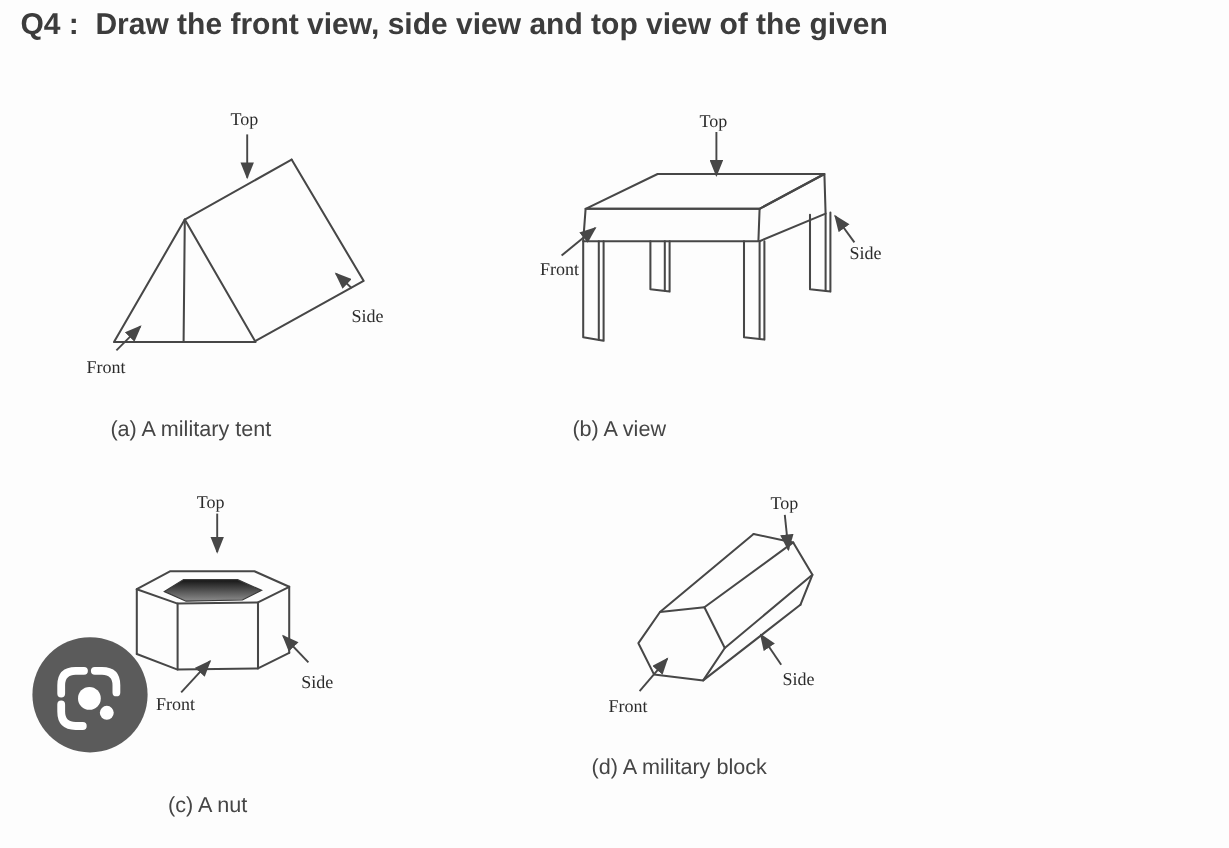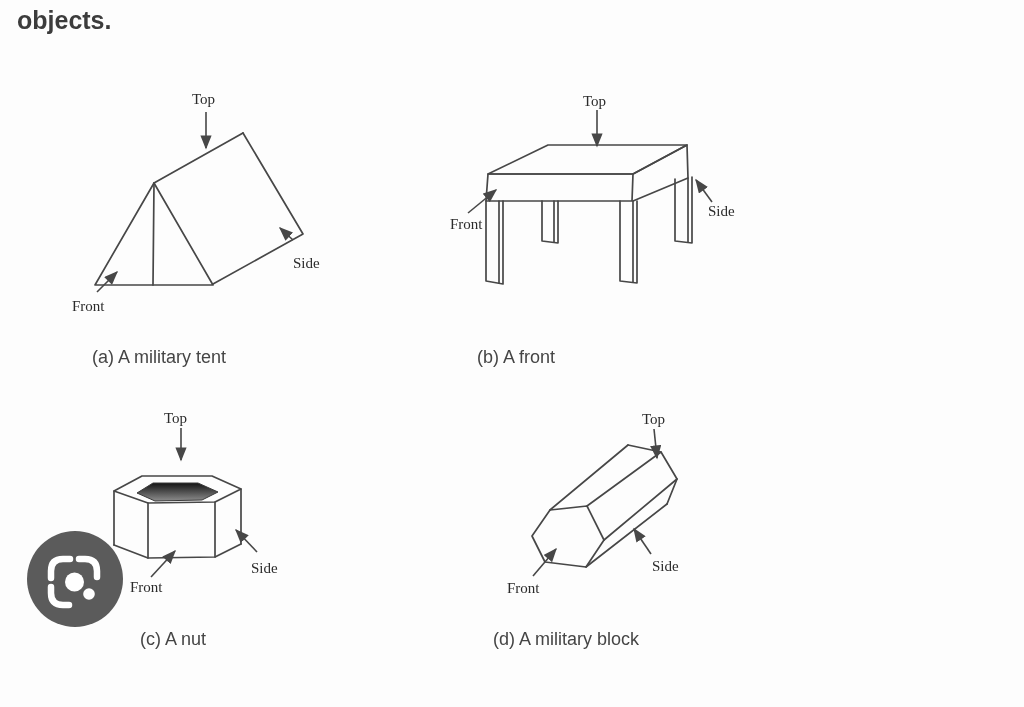--- a/index.html
+++ b/index.html
@@ -12,39 +12,39 @@
     width:1024px;height:707px;position:relative;overflow:hidden;
     background:var(--background);
     font-family:"Liberation Sans",sans-serif;
   }
   .header{position:absolute;left:17px;top:2px;color:var(--heading-text);
     font-size:25px;font-weight:bold;line-height:36px;}
   .header div{white-space:pre;}
   .caption{position:absolute;font-size:18px;color:var(--caption-text);white-space:pre;}
   .cap-a{left:92px;top:347px;}
   .cap-b{left:477px;top:347px;}
-  .cap-c{left:140px;top:629px;}
+  .cap-c{left:140px;top:661px;}
   .cap-d{left:493px;top:629px;}
   svg.canvas{position:absolute;left:0;top:0;}
   .ln{fill:none;stroke:var(--ink);stroke-width:1.7;stroke-linejoin:round;stroke-linecap:round;}
   .arrow{fill:none;stroke:var(--ink);stroke-width:1.6;}
   .ah{fill:var(--ink);}
   .lbl{font-family:"Liberation Serif",serif;font-size:15px;fill:var(--label-text);}
   .hole{fill:url(#holeGrad);stroke:#3a3a3a;stroke-width:1;}
   .stop-top{stop-color:var(--nut-hole-top);}
   .stop-bot{stop-color:var(--nut-hole-bottom);}
   .lens-bg{fill:var(--lens-background);}
   .lens-stroke{fill:none;stroke:var(--lens-glyph);stroke-width:6.5;stroke-linecap:round;}
   .lens-fill{fill:var(--lens-glyph);}
 </style>
 </head>
 <body>
 
 <div class="header">
-  <div>objects.</div>
+  <div>Q4 :  Draw the front view, side view and top view of the given</div>
 </div>
 
 <svg class="canvas" width="1024" height="707" viewBox="0 0 1024 707">
   <defs>
     <marker id="ah" viewBox="0 0 10 8" refX="9" refY="4" markerWidth="9" markerHeight="7" orient="auto">
       <path class="ah" d="M0,0 L10,4 L0,8 Z"></path>
     </marker>
     <linearGradient id="holeGrad" x1="0" y1="0" x2="0" y2="1">
       <stop class="stop-top" offset="0"></stop>
       <stop class="stop-bot" offset="1"></stop>
@@ -121,15 +121,15 @@
       <path class="lens-stroke" d="M51,578 L51,571 Q51,559 63,559 L70,559"></path>
       <path class="lens-stroke" d="M79,559 L85,559 Q97,559 97,571 L97,577"></path>
       <path class="lens-stroke" d="M51,587 L51,593 Q51,605 63,605 L69,605"></path>
       <circle class="lens-fill" cx="74.5" cy="582" r="9.5"></circle>
       <circle class="lens-fill" cx="89" cy="594" r="5.8"></circle>
     </g>
   </g>
 </svg>
 
 <div class="caption cap-a">(a) A military tent</div>
-<div class="caption cap-b">(b) A front</div>
+<div class="caption cap-b">(b) A view</div>
 <div class="caption cap-c">(c) A nut</div>
 <div class="caption cap-d">(d) A military block</div>
 
 </body></html>

